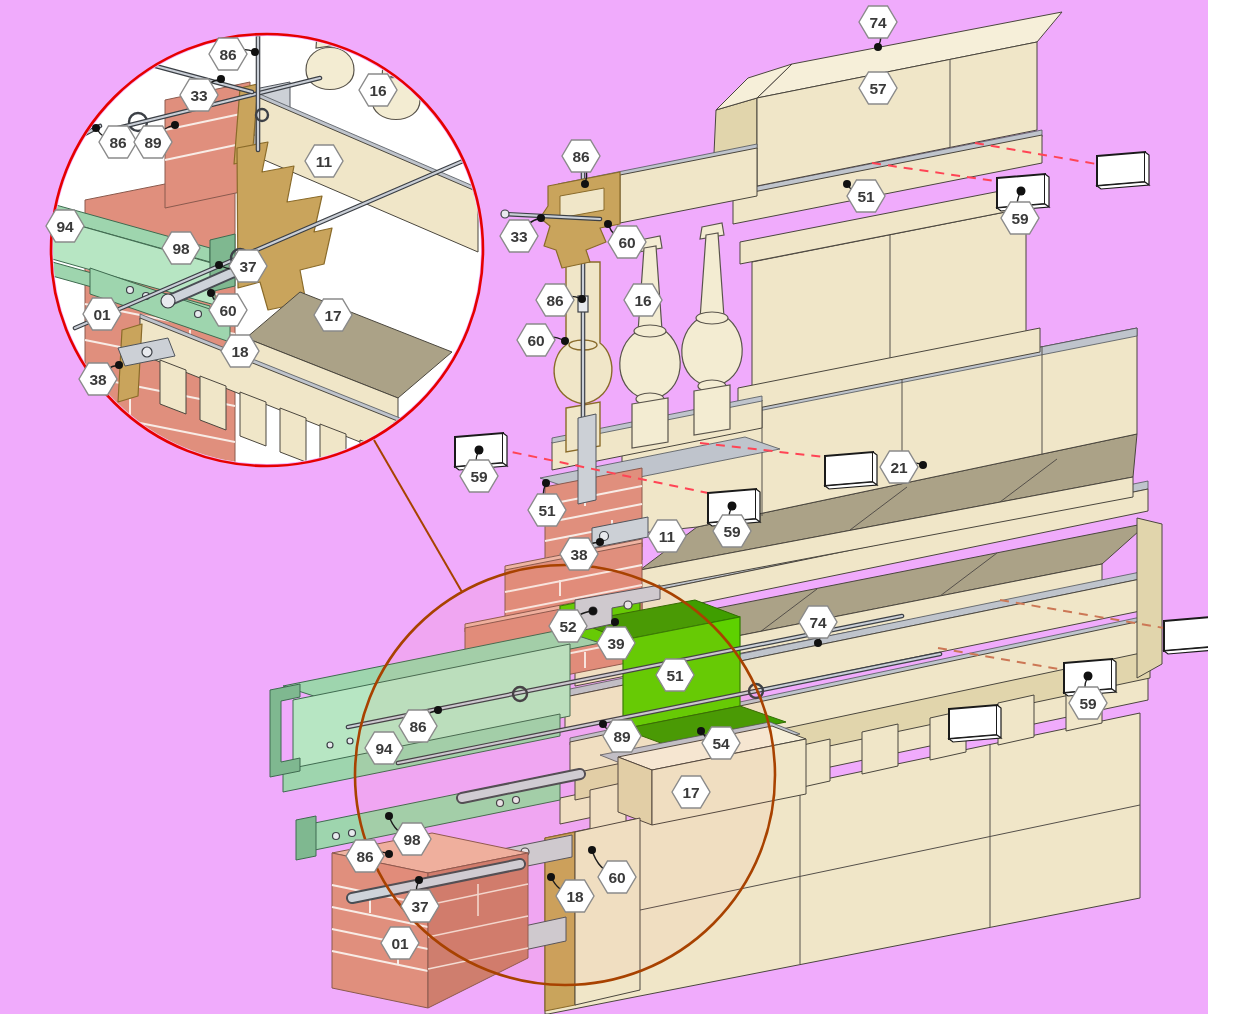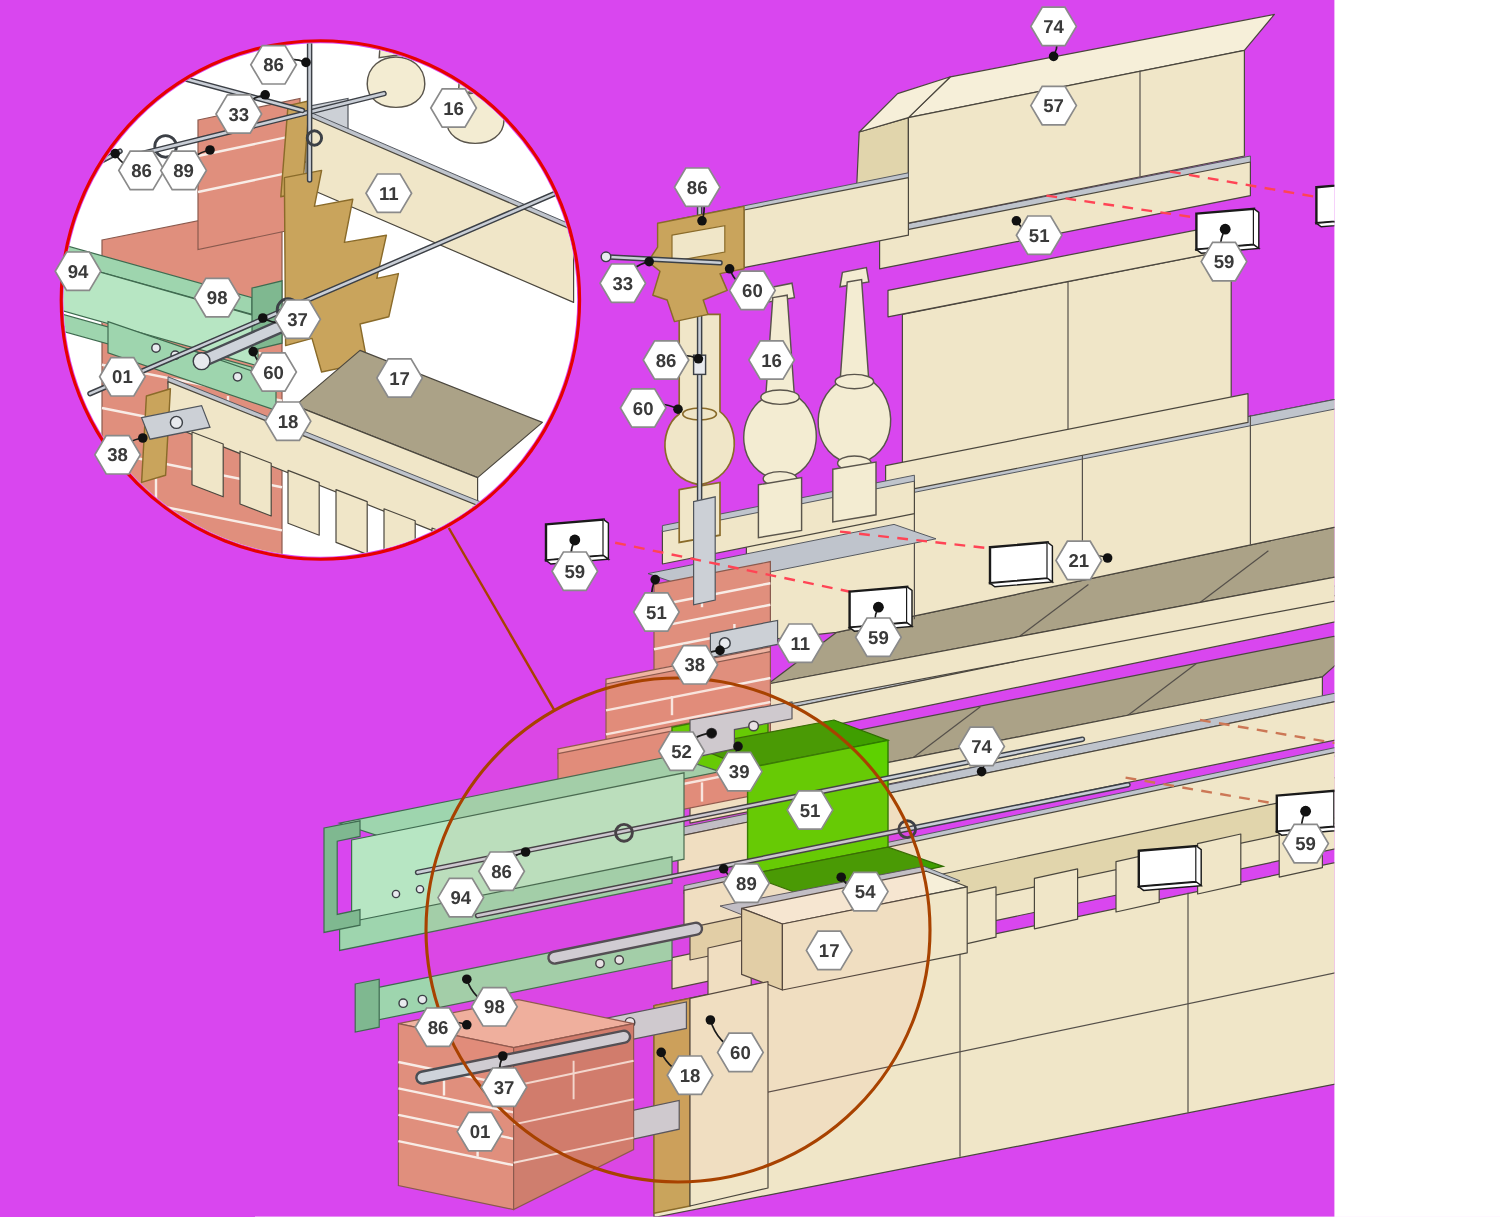--- a/index.html
+++ b/index.html
@@ -1,16 +1,16 @@
 <!DOCTYPE html>
 <html><head>
 <meta charset="utf-8">
 <style>
   html,body{margin:0;padding:0;background:#ffffff;}
-  #stage{position:relative;width:1112px;height:1014px;background:#d946ef;overflow:hidden;
+  #stage{position:relative;width:1208px;height:1014px;background:#f0abfc;overflow:hidden;
          font-family:"Liberation Sans", sans-serif;}
   svg{display:block}
   .st{fill:#f0e6c8;stroke:#4b473e;stroke-width:1;stroke-linejoin:round}
   .stl{fill:#f6efd9;stroke:#4b473e;stroke-width:1;stroke-linejoin:round}
   .sts{fill:#e1d5ac;stroke:#4b473e;stroke-width:1;stroke-linejoin:round}
   .tp{fill:#aba287;stroke:#4b473e;stroke-width:1;stroke-linejoin:round}
   .gd{fill:#c9a45c;stroke:#8a6b2a;stroke-width:1.2;stroke-linejoin:round}
   .bk{fill:#e08f7d;stroke:#8a5a4e;stroke-width:1}
   .bkt{fill:#efb4a2;stroke:#8a5a4e;stroke-width:1}
   .bkd{fill:#cf7e6e;stroke:#8a5a4e;stroke-width:1}

